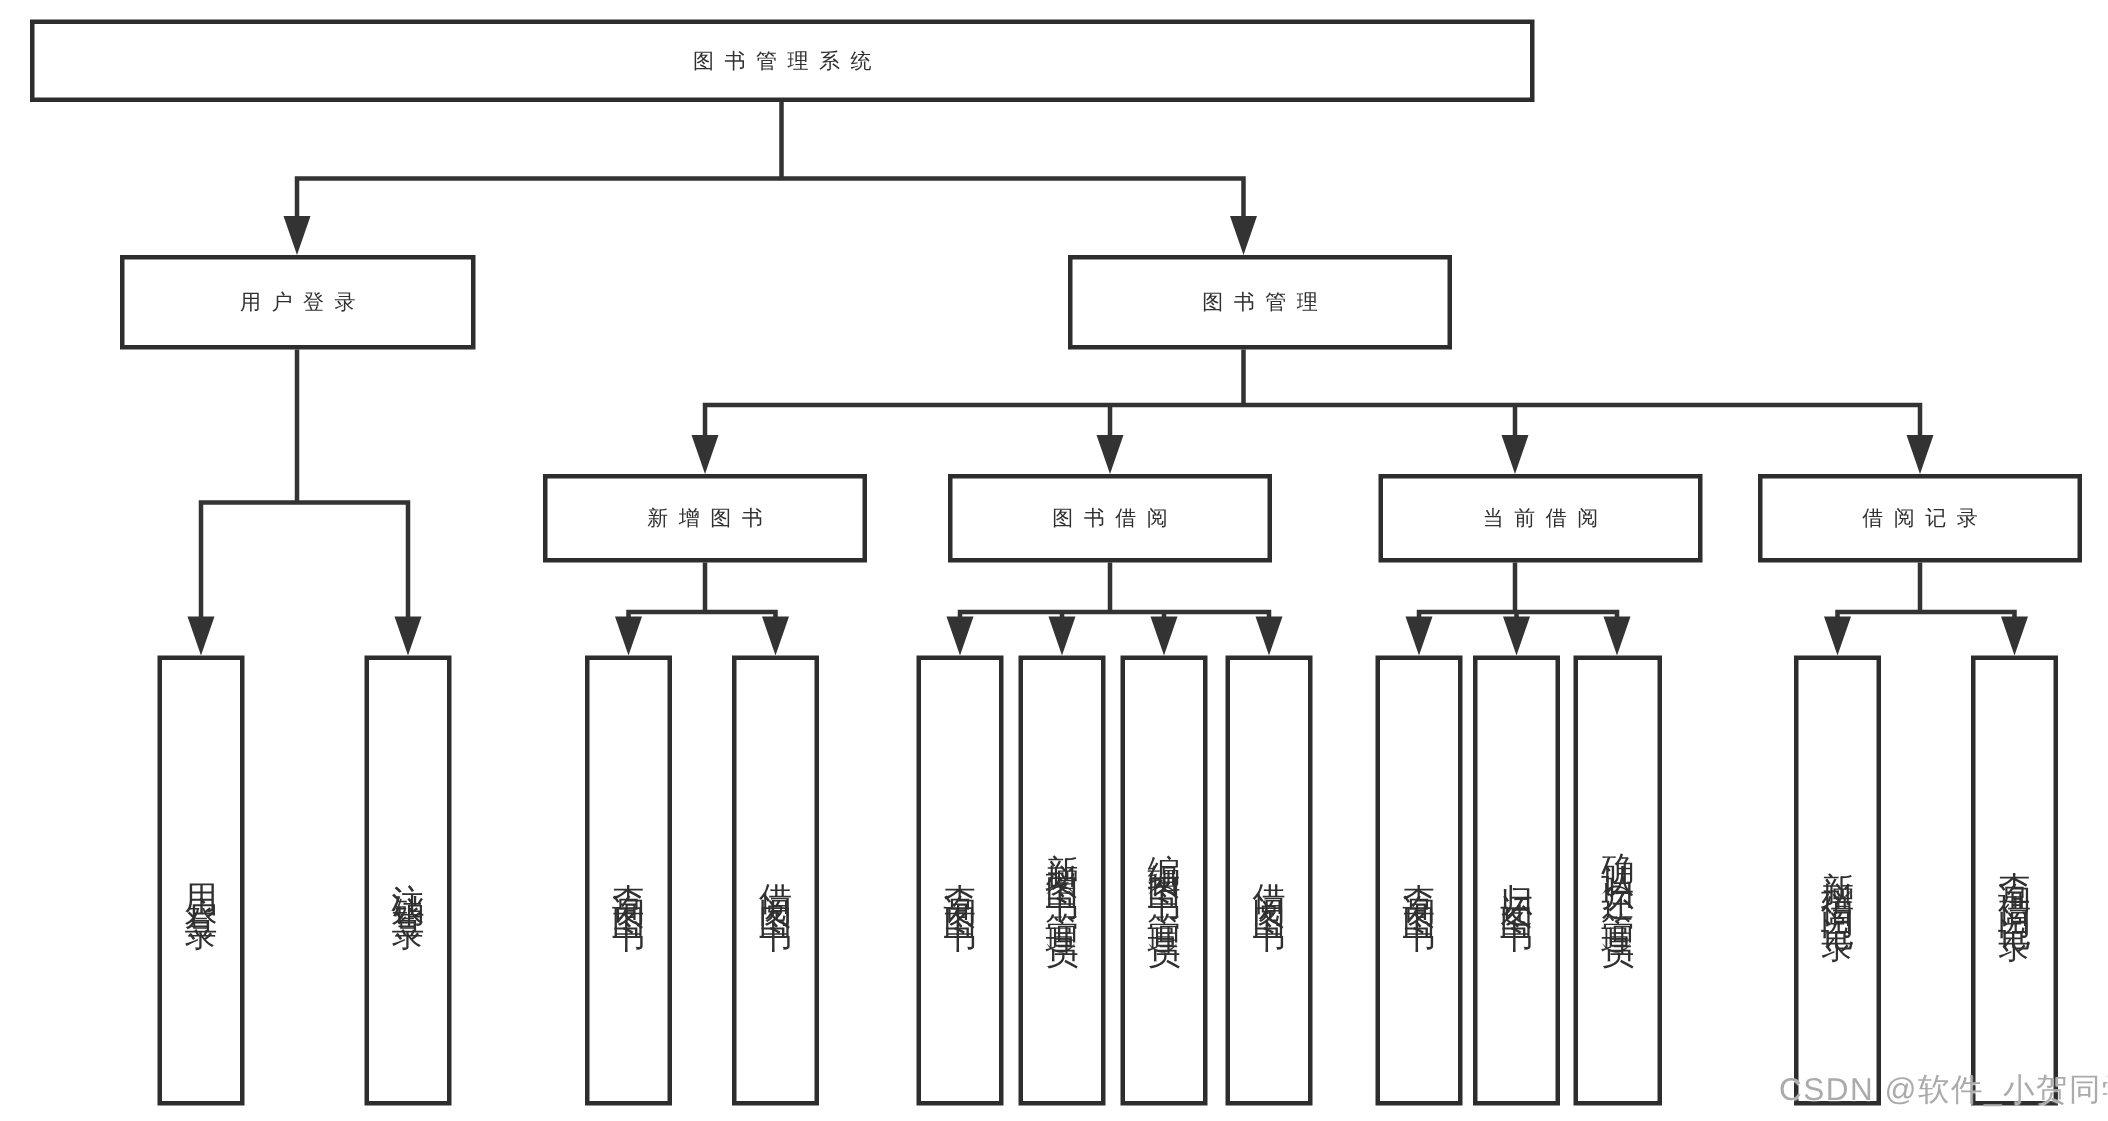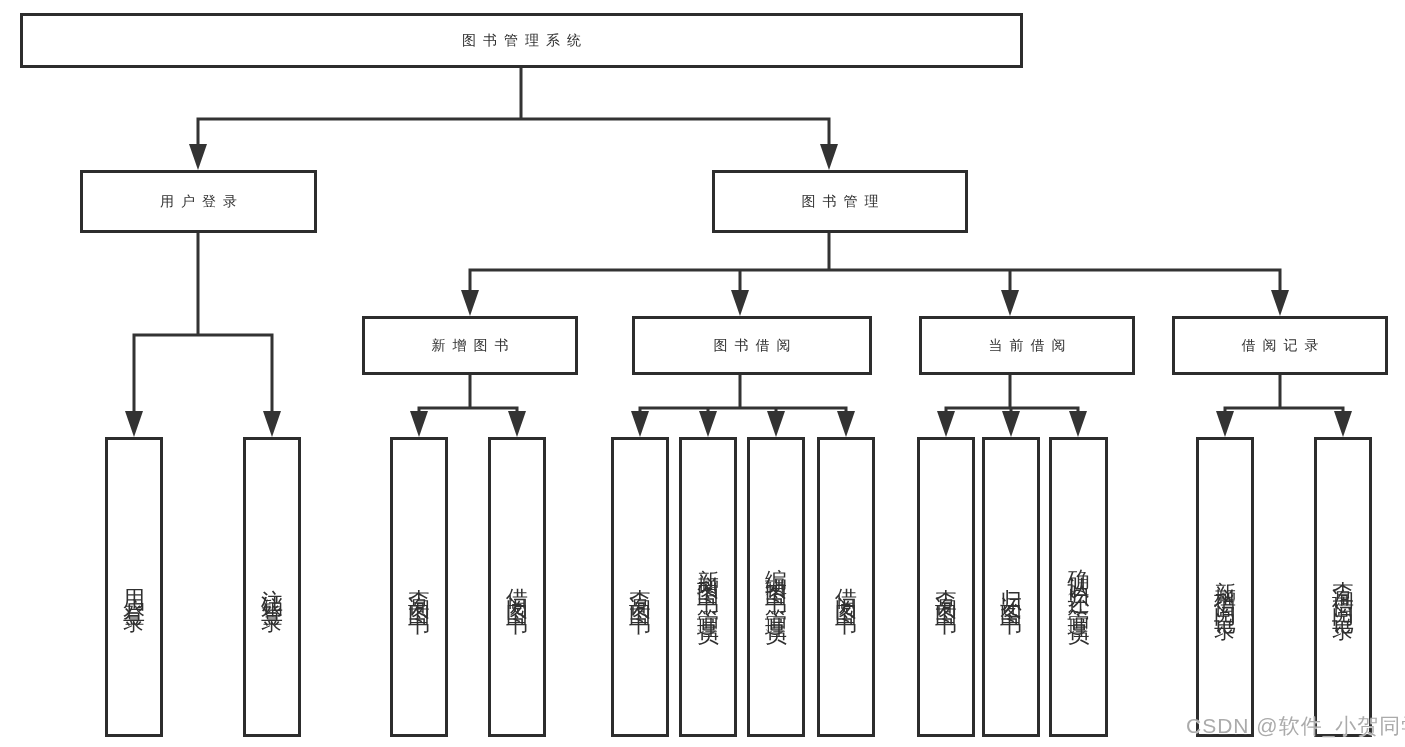--- a/index.html
+++ b/index.html
@@ -98,21 +98,21 @@
   <div class="node" style="left:80px;top:170px;width:237px;height:63px;">
     <span class="hlabel">用户登录</span>
   </div>
   <div class="node" style="left:712px;top:170px;width:256px;height:63px;">
     <span class="hlabel">图书管理</span>
   </div>
 
   <div class="node" style="left:362px;top:316px;width:216px;height:59px;">
     <span class="hlabel">新增图书</span>
   </div>
-  <div class="node" style="left:632px;top:316px;width:240px;height:59px;">
+  <div class="node" style="left:632px;top:316px;width:216px;height:59px;">
     <span class="hlabel">图书借阅</span>
   </div>
   <div class="node" style="left:902px;top:316px;width:216px;height:59px;margin-left:17px;">
     <span class="hlabel">当前借阅</span>
   </div>
   <div class="node" style="left:1172px;top:316px;width:216px;height:59px;">
     <span class="hlabel">借阅记录</span>
   </div>
 
   <div class="node" style="left:105px;top:437px;width:58px;height:300px;">

